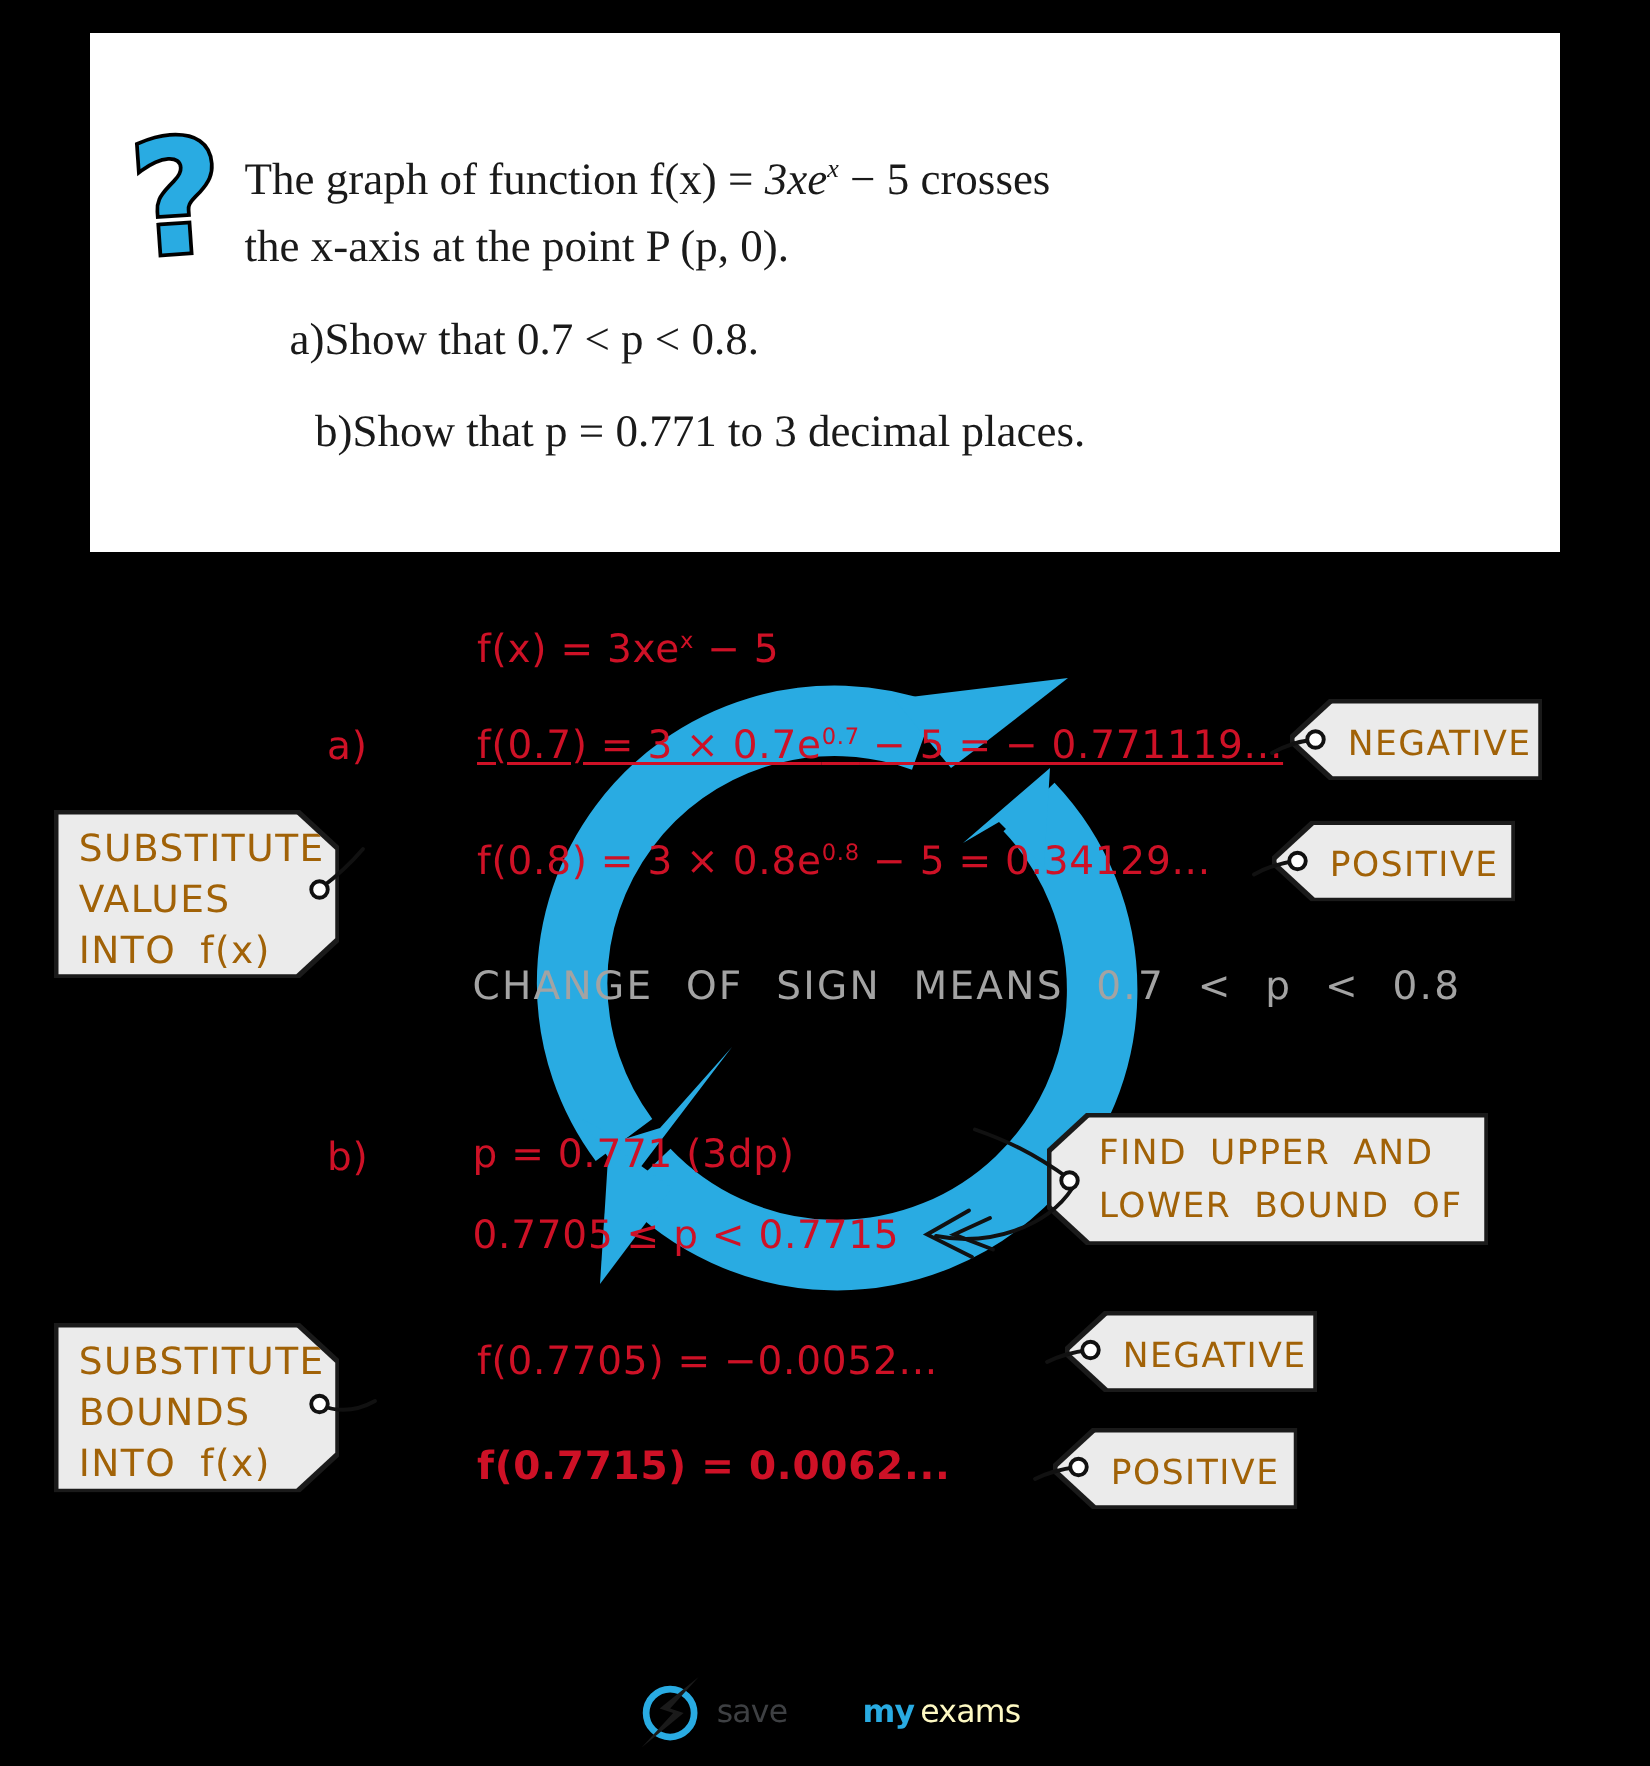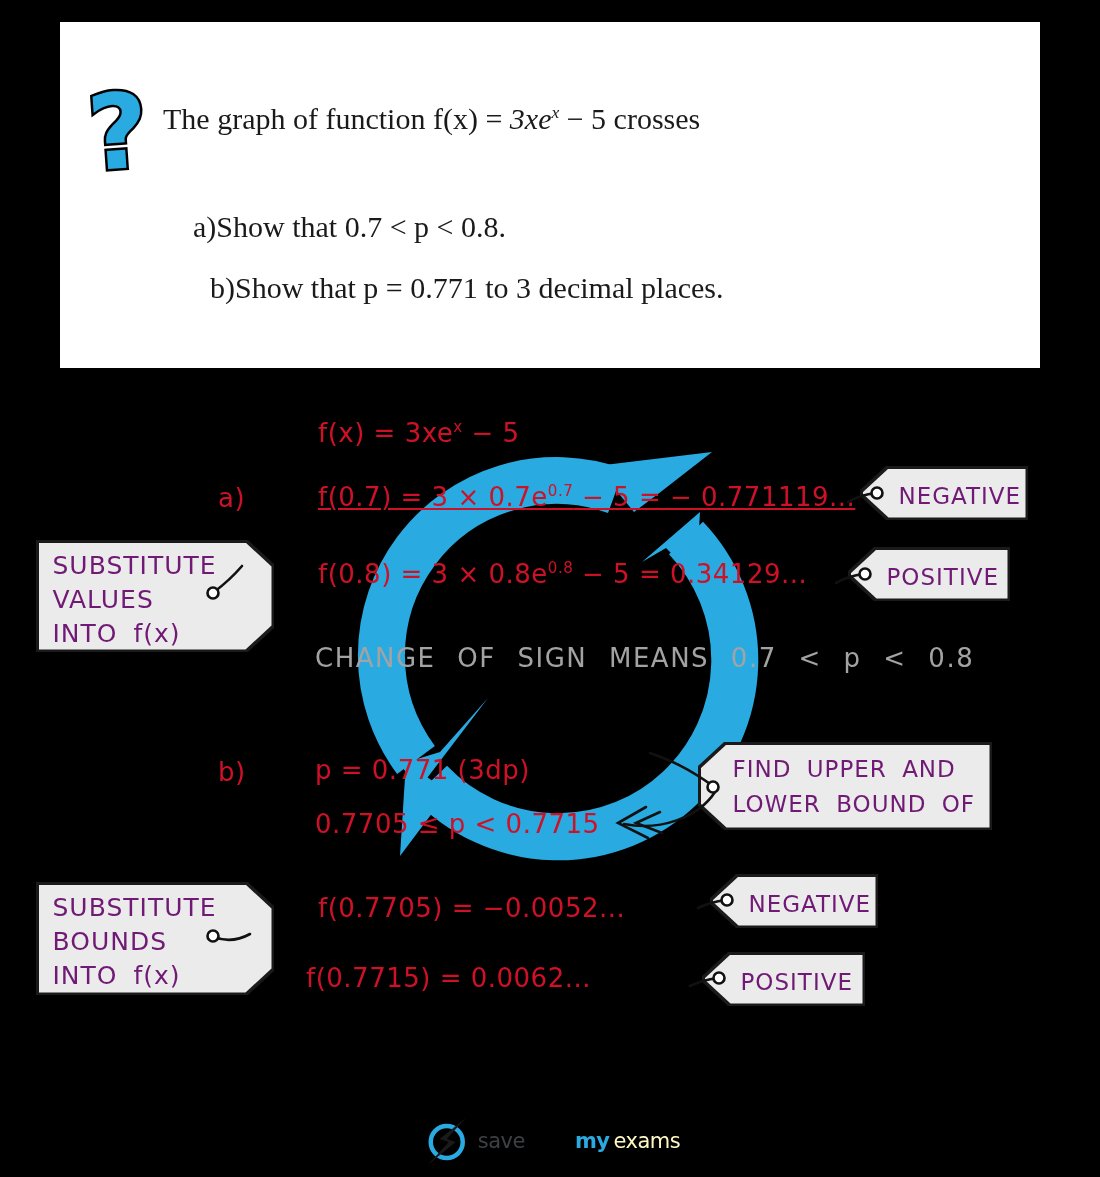--- a/index.html
+++ b/index.html
@@ -13,23 +13,23 @@
   .qmath{font-style:italic;}
   sup{font-size:0.58em;}
 
   
   .red{color:#CE1126;font-size:26px;letter-spacing:0.5px;white-space:nowrap;font-weight:500;}
   .green{color:#a3a3a3;font-size:26px;letter-spacing:1.5px;word-spacing:12px;white-space:nowrap;font-weight:500;}
 
   
   .tag-outer{background:#1a1a1a;}
   .tag-inner{position:absolute;left:2.5px;top:2.5px;right:2.5px;bottom:2.5px;background:#EBEBEB;}
-  .clip-right{clip-path:polygon(0 0,calc(100% - 26px) 0,100% 24px,100% calc(100% - 24px),calc(100% - 26px) 100%,0 100%);padding-left:48px;}
+  .clip-right{clip-path:polygon(0 0,calc(100% - 26px) 0,100% 24px,100% calc(100% - 24px),calc(100% - 26px) 100%,0 100%);}
   .clip-left{clip-path:polygon(26px 0,100% 0,100% 100%,26px 100%,0 calc(100% - 24px),0 24px);}
-  .tag-text{position:absolute;color:#701a75;font-size:25px;letter-spacing:1px;word-spacing:7px;line-height:34px;white-space:nowrap;font-weight:500;}
+  .tag-text{position:absolute;color:#a16207;font-size:25px;letter-spacing:1px;word-spacing:7px;line-height:34px;white-space:nowrap;font-weight:500;}
   .tag-text-sm{font-size:23px;letter-spacing:1px;}
 
   svg{display:block;}
   .layer1{left:0;top:0;z-index:1;}
   .layer2{z-index:2;}
   .layer3{z-index:3;}
   .layer4{left:0;top:0;z-index:4;pointer-events:none;}
 
   
   .logo{left:50%;top:1114px;transform:translateX(-50%);display:flex;align-items:center;gap:4px;z-index:2;}
@@ -41,20 +41,21 @@
 </head>
 <body>
 
 <div class="canvas">
 
   <div class="abs qbox layer2">
     <svg class="abs" style="left:20px;top:46px;" width="80" height="130" viewBox="0 0 80 130">
       <text x="8" y="100" font-family="DejaVu Sans, sans-serif" font-size="104" font-weight="bold" fill="#29ABE2" stroke="#000000" stroke-width="5" paint-order="stroke" transform="rotate(-4 40 65)">?</text>
     </svg>
     <div class="abs qtext" style="left:103px;top:64px;margin-top:16px;"><span>The graph of function f(x) = </span><span class="qmath">3xe</span><sup class="qmath">x</sup><span> − 5 crosses</span></div>
+    <div class="abs qtext" style="left:103px;top:126px;">the x-axis at the point P (p, 0).</div>
     <div class="abs qtext" style="left:133px;top:188px;"><span>a)</span><span>Show that 0.7 &lt; p &lt; 0.8.</span></div>
     <div class="abs qtext" style="left:150px;top:249px;"><span>b)</span><span>Show that p = 0.771 to 3 decimal places.</span></div>
   </div>
 
   <svg class="abs layer1" width="1100" height="1177" viewBox="0 0 1100 1177">
     <g>
       <path d="M616,491 A175,175 0 0 0 416,760" stroke="#29ABE2" stroke-width="47" fill="none"></path>
       <path d="M430,782 A175,175 0 0 0 686,538" stroke="#29ABE2" stroke-width="47" fill="none"></path>
 
       <polygon fill="#29ABE2" points="596,466 712,452 658,494 634,512"></polygon>
@@ -74,21 +75,21 @@
 
   <div class="abs red layer2" style="left:318px;top:559px;"><span>f(0.8) = 3 × 0.8e</span><sup>0.8</sup><span> − 5 = 0.34129...</span></div>
 
   <div class="abs green layer2" style="left:315px;top:643px;">CHANGE OF SIGN MEANS 0.7 &lt; p &lt; 0.8</div>
 
   <div class="abs red layer2" style="left:218px;top:757px;">b)</div>
   <div class="abs red layer2" style="left:315px;top:755px;text-align:right;">p = 0.771 (3dp)</div>
   <div class="abs red layer2" style="left:315px;top:809px;">0.7705 ≤ p &lt; 0.7715</div>
 
   <div class="abs red layer2" style="left:318px;top:893px;">f(0.7705) = −0.0052...</div>
-  <div class="abs red layer2" style="left:306px;top:963px;">f(0.7715) = 0.0062...</div>
+  <div class="abs red layer2" style="left:318px;top:963px;font-weight:bold;">f(0.7715) = 0.0062...</div>
 
 
   <div class="abs tag-outer clip-right layer3" style="left:36px;top:540px;width:190px;height:112px;">
     <div class="tag-inner clip-right">
       <div class="tag-text" style="left:14px;top:6px;">
         <div>SUBSTITUTE</div>
         <div>VALUES</div>
         <div>INTO f(x)</div>
       </div>
     </div>

